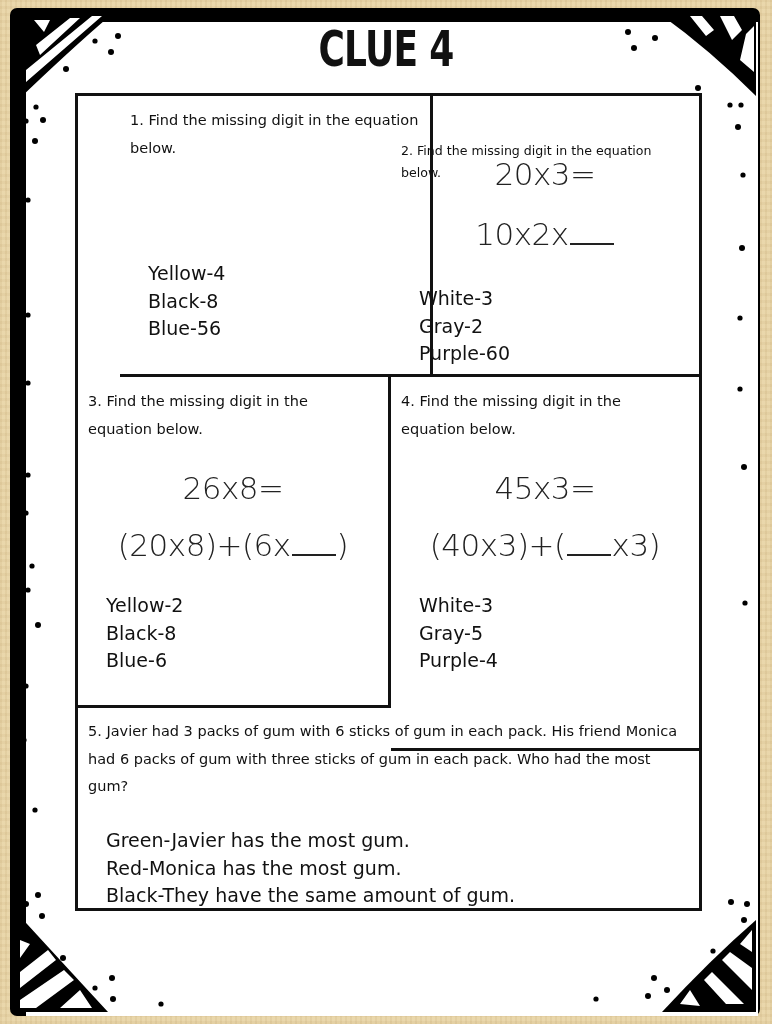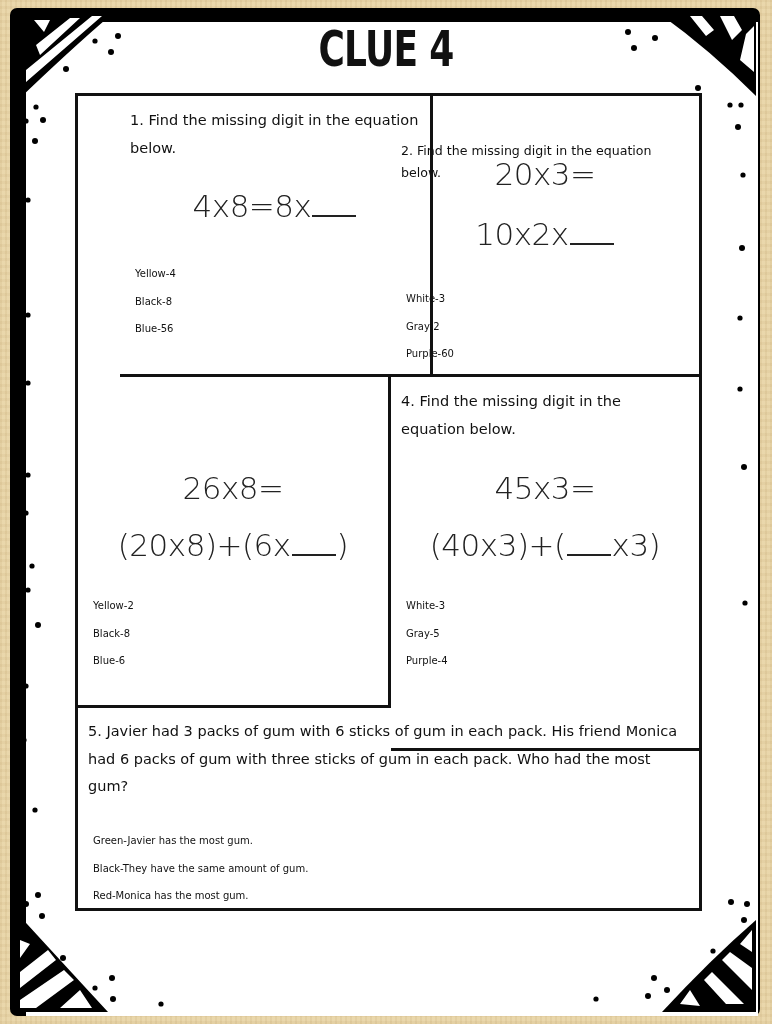--- a/index.html
+++ b/index.html
@@ -37,21 +37,21 @@
   .cell { position: absolute; box-sizing: border-box; color: #111; }
   .c1 { left: 0; top: 0; width: 313px; height: 281px; border-right: 3px solid #111; border-bottom: 3px solid #111; margin-left: 42px; }
   .c2 { left: 313px; top: 0; width: 308px; height: 281px; border-bottom: 3px solid #111; }
   .c3 { left: 0; top: 281px; width: 313px; height: 331px; border-right: 3px solid #111; border-bottom: 3px solid #111; }
   .c4 { left: 313px; top: 281px; width: 308px; height: 374px; border-bottom: 3px solid #111; }
   .c5 { left: 0; top: 612px; width: 621px; height: 200px; }
   .prompt { position: absolute; left: 10px; right: 8px; top: 10px; font-size: 14.5px; line-height: 28px; }
   .c2 .prompt { font-size: 12.6px; line-height: 22px; top: 8px; margin-top: 36px; }
   .eq { position: absolute; left: 0; right: 0; text-align: center; font-family: "DejaVu Sans", sans-serif; font-weight: 300; font-size: 31px; color: #222; letter-spacing: -0.5px; }
   .blank { display: inline-block; width: 44px; border-bottom: 2px solid #222; height: 2px; vertical-align: baseline; margin: 0 1px; }
-  .choices { position: absolute; left: 15px; font-size: 10px; line-height: 27.5px; }
+  .choices { position: absolute; left: 28px; font-size: 19px; line-height: 27.5px; }
   .c5 .prompt { line-height: 27.5px; }
   .c5 .choices { top: 119px; }
 </style>
 </head>
 <body>
 
 <div class="paper-texture"></div>
 
 <div class="frame">
   <div class="frame-inner"></div>
@@ -130,23 +130,20 @@
       <circle cx="596" cy="999" r="2.6"></circle>
   </g>
 </svg>
 
 <div class="title">CLUE 4</div>
 
 <div class="grid">
 
   <div class="cell c1">
     <div class="prompt">1. Find the missing digit in the equation below.</div>
-    <div class="eq" style="top:92px;">
-      <span>4x8=8x</span><span class="blank"></span>
-    </div>
     <div class="choices" style="top:164px;">
       <div>Yellow-4</div>
       <div>Black-8</div>
       <div>Blue-56</div>
     </div>
   </div>
 
   <div class="cell c2">
     <div class="prompt">2. Find the missing digit in the equation below.</div>
     <div class="eq" style="top:60px;">20x3=</div>
@@ -154,20 +151,21 @@
       <span>10x2x</span><span class="blank"></span>
     </div>
     <div class="choices" style="top:189px;">
       <div>White-3</div>
       <div>Gray-2</div>
       <div>Purple-60</div>
     </div>
   </div>
 
   <div class="cell c3">
+    <div class="prompt" style="right:60px;">3. Find the missing digit in the equation below.</div>
     <div class="eq" style="top:93px;">26x8=</div>
     <div class="eq" style="top:150px;">
       <span>(20x8)+(6x</span><span class="blank"></span><span>)</span>
     </div>
     <div class="choices" style="top:215px;">
       <div>Yellow-2</div>
       <div>Black-8</div>
       <div>Blue-6</div>
     </div>
   </div>
@@ -182,18 +180,18 @@
       <div>White-3</div>
       <div>Gray-5</div>
       <div>Purple-4</div>
     </div>
   </div>
 
   <div class="cell c5">
     <div class="prompt" style="right:20px;">5.  Javier had 3 packs of gum with 6 sticks of gum in each pack. His friend Monica had 6 packs of gum with three sticks of gum in each pack. Who had the most gum?</div>
     <div class="choices">
       <div>Green-Javier has the most gum.</div>
+      <div>Red-Monica has the most gum.</div>
       <div>Black-They have the same amount of gum.</div>
-      <div>Red-Monica has the most gum.</div>
     </div>
   </div>
 
 </div>
 
 </body></html>

